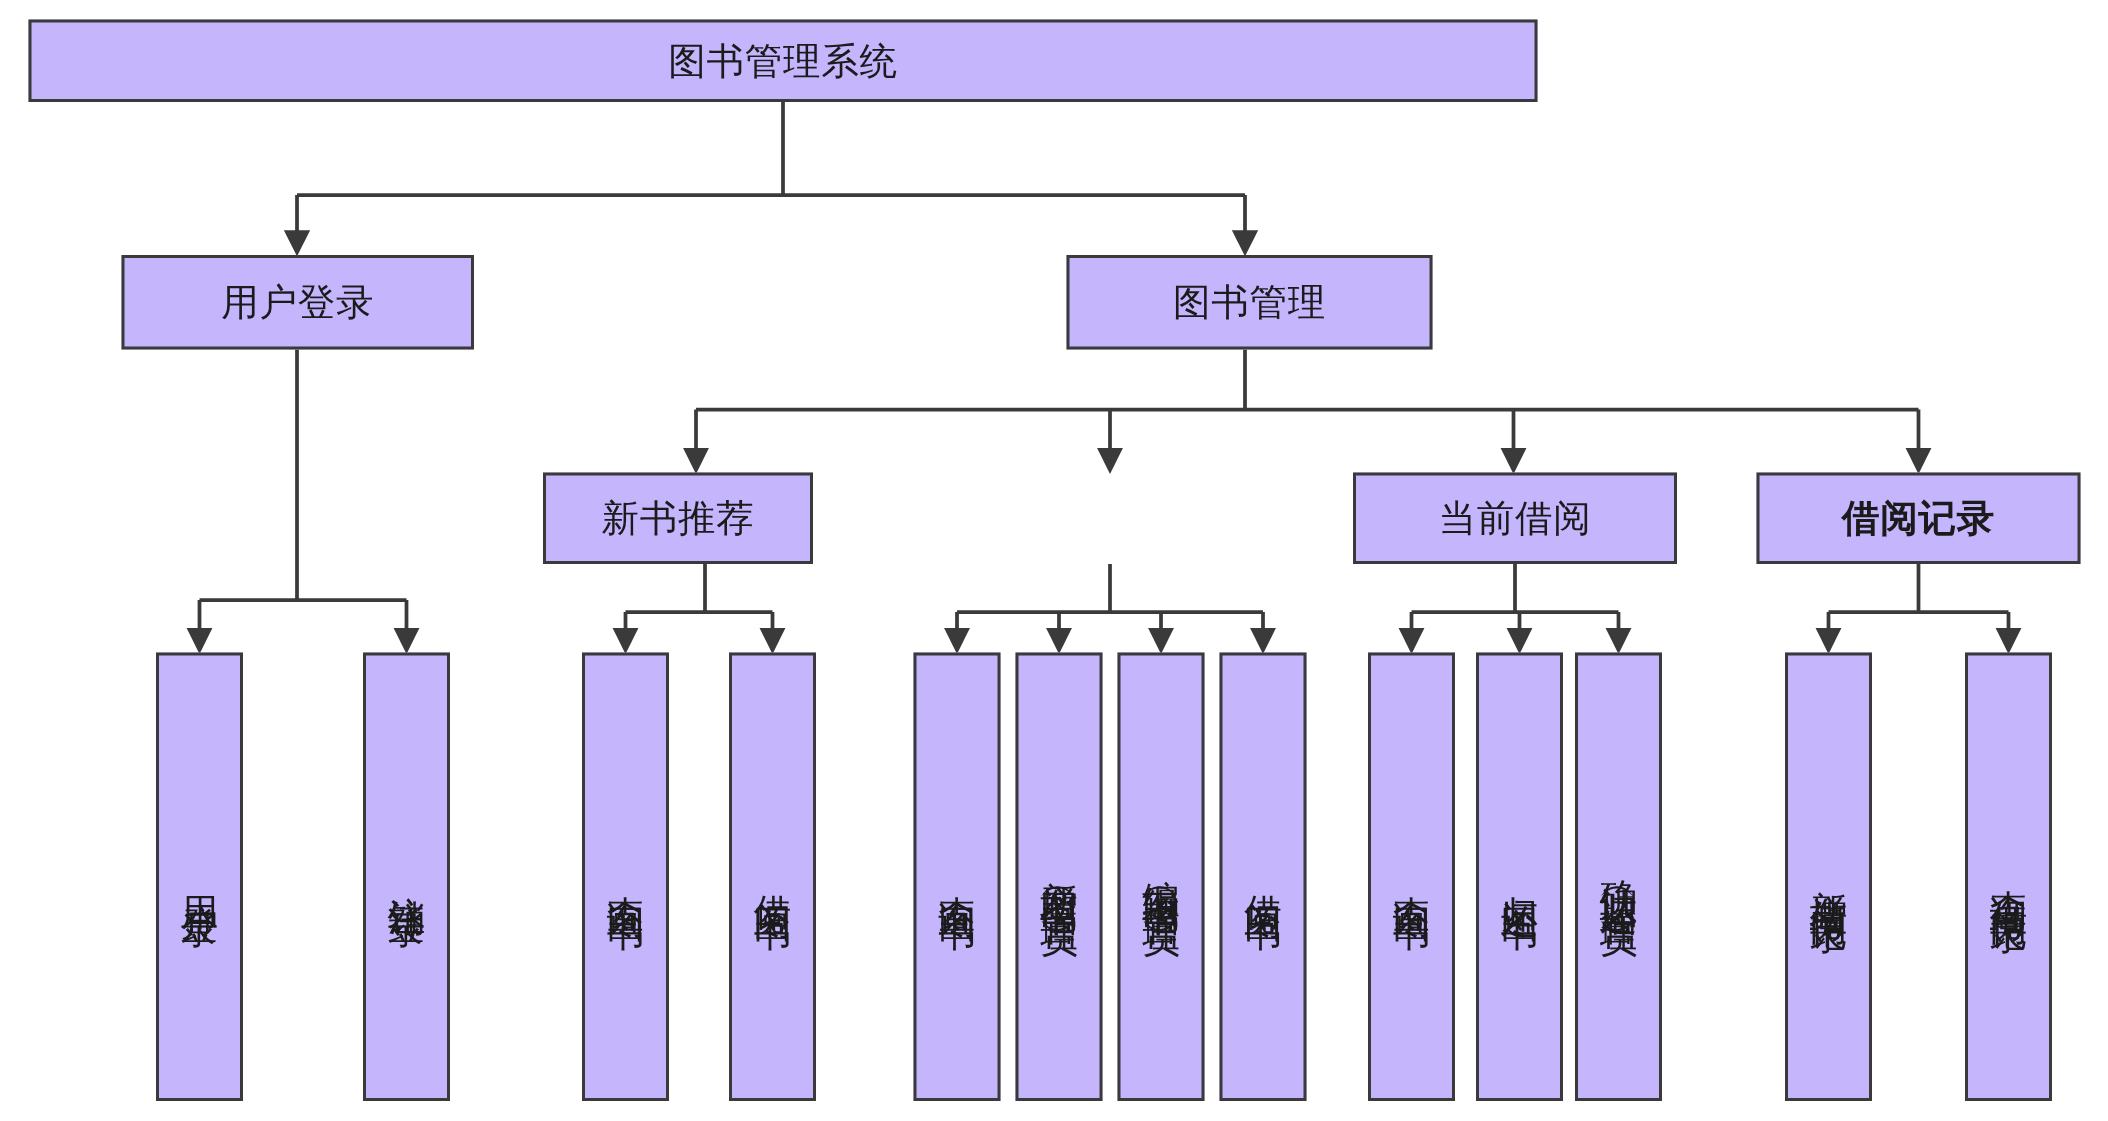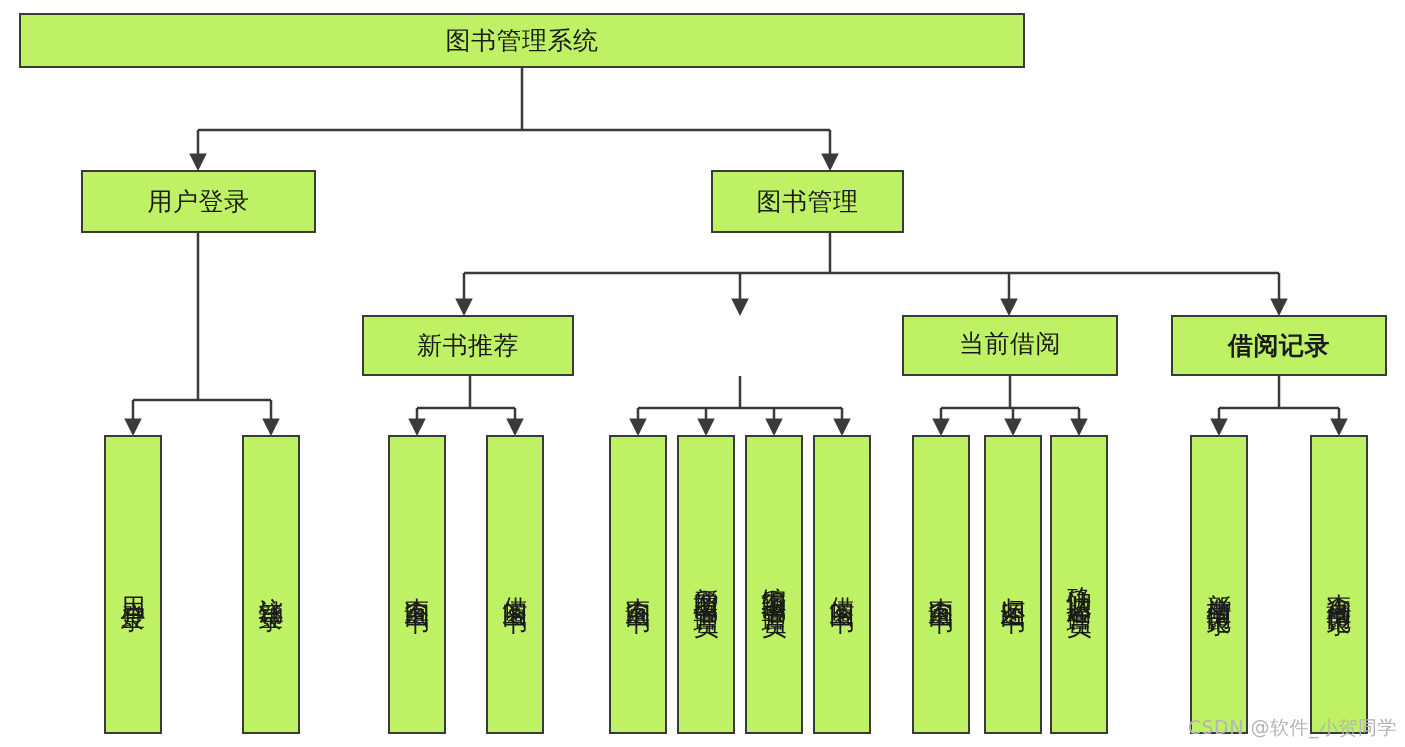--- a/index.html
+++ b/index.html
@@ -22,21 +22,21 @@
     left: 0;
     top: 0;
     width: 1405px;
     height: 747px;
     pointer-events: none;
   }
   .node {
     position: absolute;
     box-sizing: border-box;
     border: 2.5px solid #3a3a3a;
-    background: #bef264;
+    background: #c4b5fd;
     display: flex;
     align-items: center;
     justify-content: center;
     color: #1b1b1b;
   }
   .node .lbl {
     display: block;
     text-align: center;
     line-height: 1.02;
     letter-spacing: 0.5px;
@@ -125,28 +125,28 @@
     </g>
   </svg>
 
   <div class="node root horiz" style="left: 19px; top: 13px; width: 1006px; height: 55px;">
     <span class="lbl">图书管理系统</span>
   </div>
 
   <div class="node horiz" style="left: 81px; top: 170px; width: 235px; height: 63px;">
     <span class="lbl">用户登录</span>
   </div>
-  <div class="node horiz" style="left: 711px; top: 170px; width: 193px; height: 63px; justify-content: center;">
+  <div class="node horiz" style="left: 711px; top: 170px; width: 244px; height: 63px; justify-content: center;">
     <span class="lbl">图书管理</span>
   </div>
 
-  <div class="node horiz" style="left: 362px; top: 315px; width: 212px; height: 61px;">
+  <div class="node horiz" style="left: 362px; top: 315px; width: 180px; height: 61px;">
     <span class="lbl">新书推荐</span>
   </div>
-  <div class="node horiz" style="left: 902px; top: 315px; width: 216px; height: 61px; font-family: Liberation Mono, monospace;">
+  <div class="node horiz" style="left: 902px; top: 315px; width: 216px; height: 61px;">
     <span class="lbl">当前借阅</span>
   </div>
   <div class="node horiz" style="left: 1171px; top: 315px; width: 216px; height: 61px; font-weight: bold;">
     <span class="lbl">借阅记录</span>
   </div>
 
   <div class="node vert" style="left: 104px; top: 435px; width: 58px; height: 299px;">
     <span class="lbl">用户登录</span>
   </div>
   <div class="node vert" style="left: 242px; top: 435px; width: 58px; height: 299px;">
@@ -179,14 +179,13 @@
   <div class="node vert" style="left: 1050px; top: 435px; width: 58px; height: 299px;">
     <span class="lbl">确认归还（管理员）</span>
   </div>
   <div class="node vert" style="left: 1190px; top: 435px; width: 58px; height: 299px;">
     <span class="lbl">新增借阅记录</span>
   </div>
   <div class="node vert" style="left: 1310px; top: 435px; width: 58px; height: 299px;">
     <span class="lbl">查询借阅记录</span>
   </div>
 
-  <div id="watermark">CSDN @软件_小贺同学</div>
 </div>
 
 </body></html>

